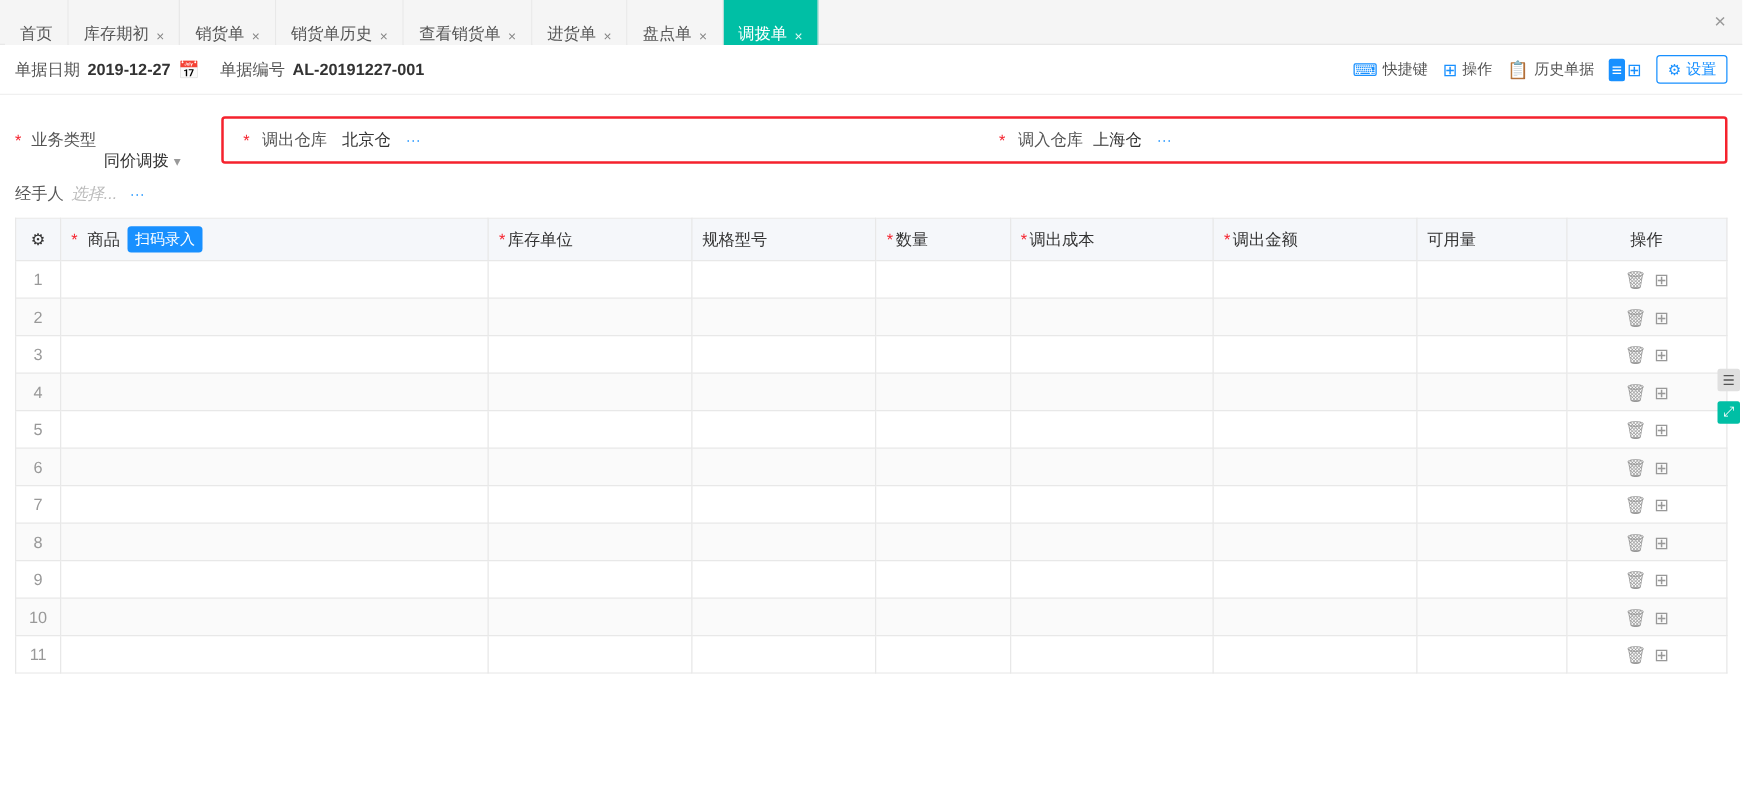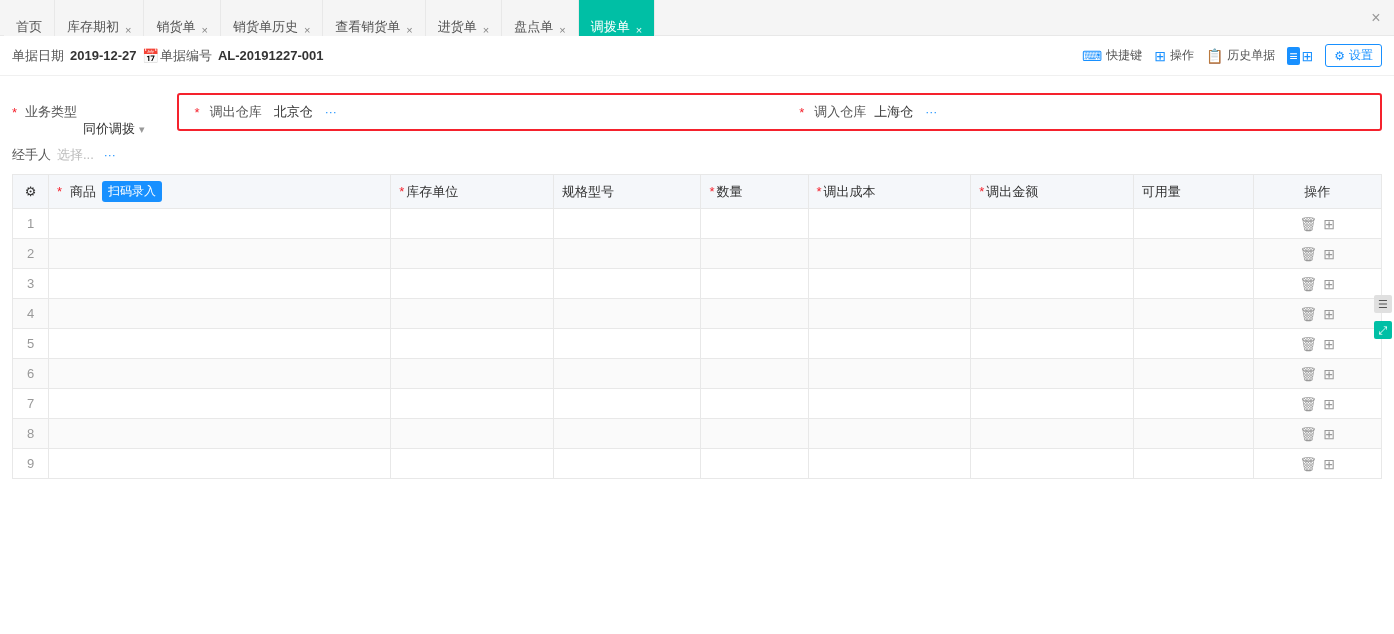--- a/index.html
+++ b/index.html
@@ -53,21 +53,21 @@
       font-size: 16px;
       color: #999;
     }
 
     
     .toolbar {
       display: flex;
       align-items: center;
       padding: 8px 12px;
       border-bottom: 1px solid #f0f0f0;
-      gap: 0;
+      gap: 16px;
     }
     .toolbar-field {
       display: flex;
       align-items: center;
       gap: 6px;
       font-size: 13px;
       color: #333;
     }
     .toolbar-label { color: #555; }
     .toolbar-value { color: #333; font-weight: 700; }
@@ -129,21 +129,21 @@
       white-space: nowrap;
     }
     .required-mark { color: #f5222d; margin-right: 2px; }
     .field-select {
       display: flex;
       align-items: center;
       gap: 4px;
       cursor: pointer;
       margin-top: 34px;
     }
-    .field-placeholder { color: #bbb; }
+    .field-placeholder { color: #bbb; font-style: italic; }
     .field-more { color: #1890ff; font-size: 12px; cursor: pointer; margin-left: 4px; }
     .select-arrow { color: #999; font-size: 11px; }
 
     
     .highlight-box {
       border: 2px solid #f5222d;
       border-radius: 3px;
       padding: 8px 16px;
       display: flex;
       align-items: center;
@@ -537,20 +537,52 @@
       <td></td>
       <td></td>
       <td></td>
       <td>
         <div class="op-icons">
           <span class="op-icon" title="删除">🗑</span>
           <span class="op-icon" title="复制">⊞</span>
         </div>
       </td>
     </tr>
+          <tr style="background: rgb(250, 250, 250);">
+      <td class="td-num">10</td>
+      <td></td>
+      <td></td>
+      <td></td>
+      <td></td>
+      <td></td>
+      <td></td>
+      <td></td>
+      <td>
+        <div class="op-icons">
+          <span class="op-icon" title="删除">🗑</span>
+          <span class="op-icon" title="复制">⊞</span>
+        </div>
+      </td>
+    </tr>
+          <tr>
+      <td class="td-num">11</td>
+      <td></td>
+      <td></td>
+      <td></td>
+      <td></td>
+      <td></td>
+      <td></td>
+      <td></td>
+      <td>
+        <div class="op-icons">
+          <span class="op-icon" title="删除">🗑</span>
+          <span class="op-icon" title="复制">⊞</span>
+        </div>
+      </td>
+    </tr>
         </tbody>
     </table>
   </div>
 
   <div style="position:fixed; right:0; top:50%; transform:translateY(-50%); display:flex; flex-direction:column; gap:8px; z-index:200; padding: 4px 2px;">
     <div class="sidebar-icon">☰</div>
     <div class="sidebar-icon green">⤢</div>
   </div>
 </div>
 

